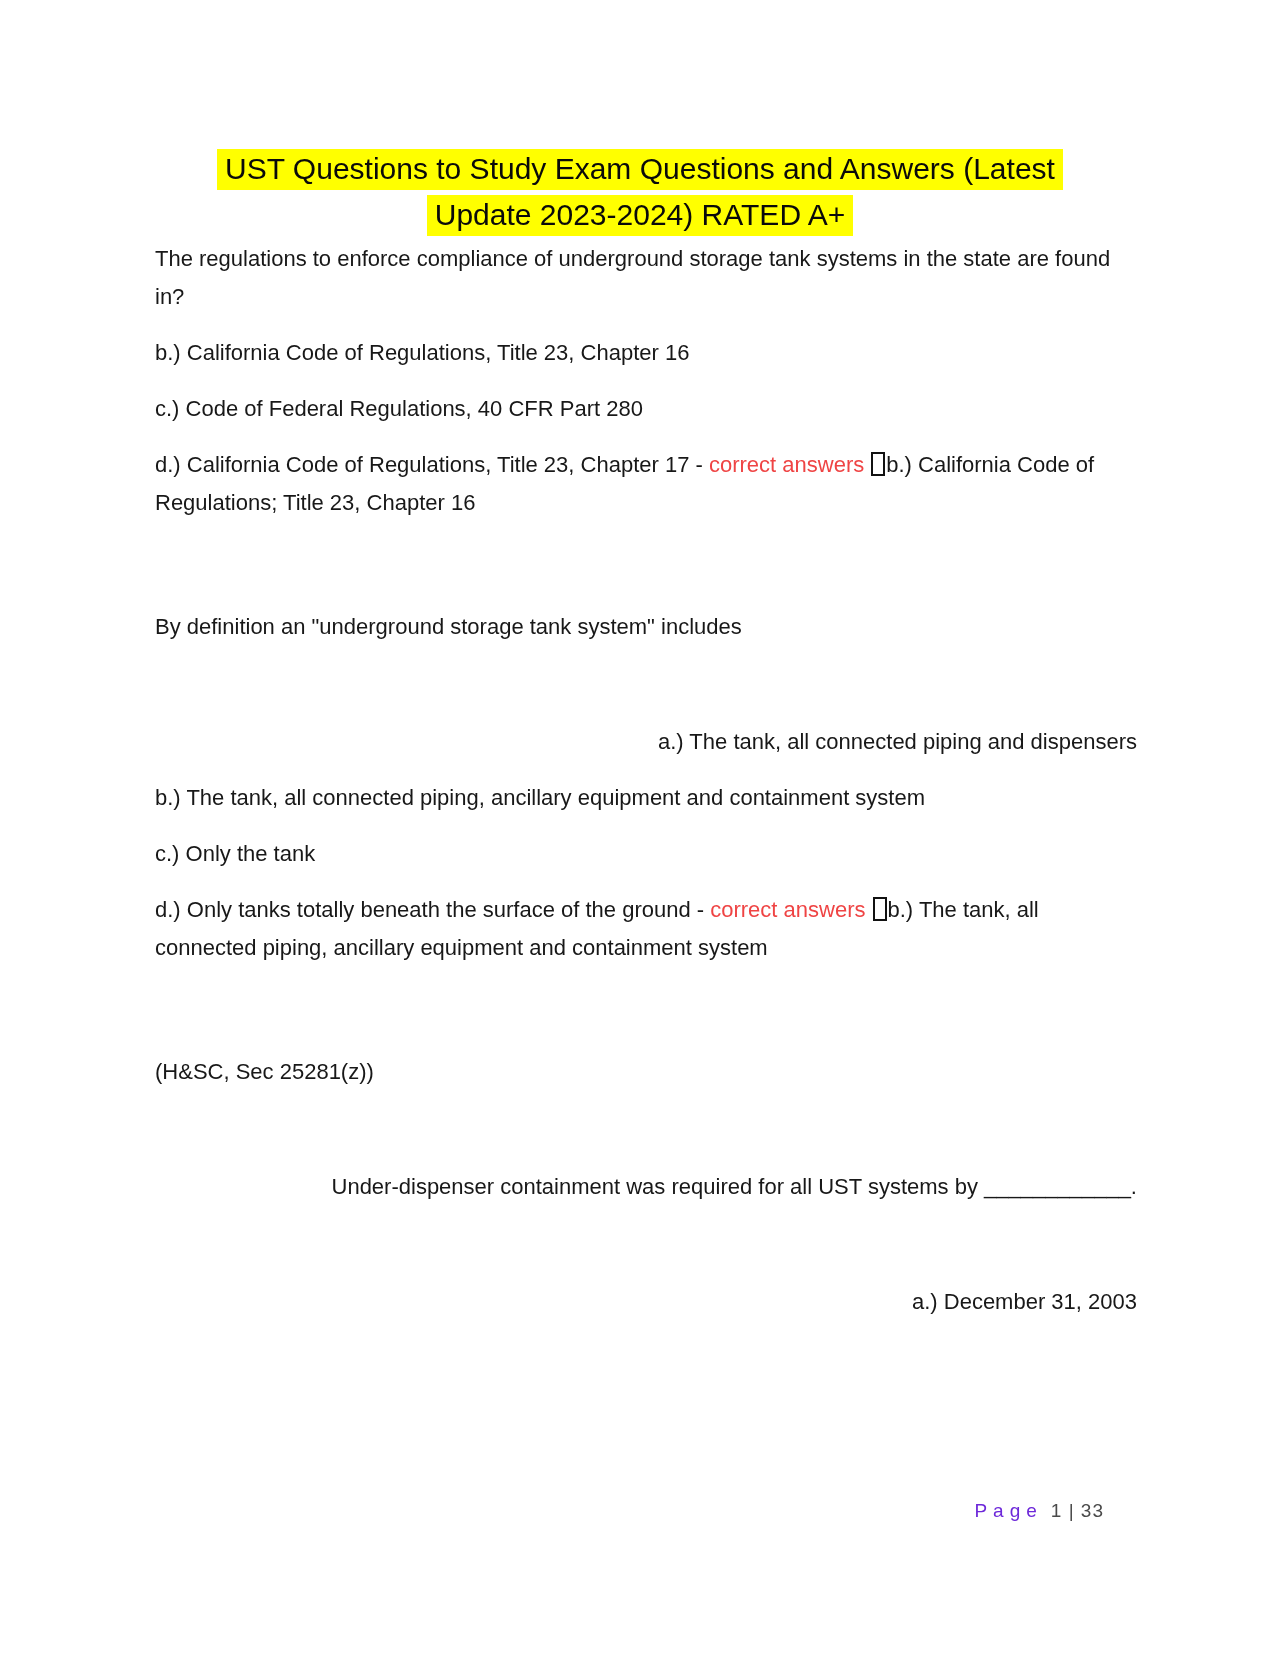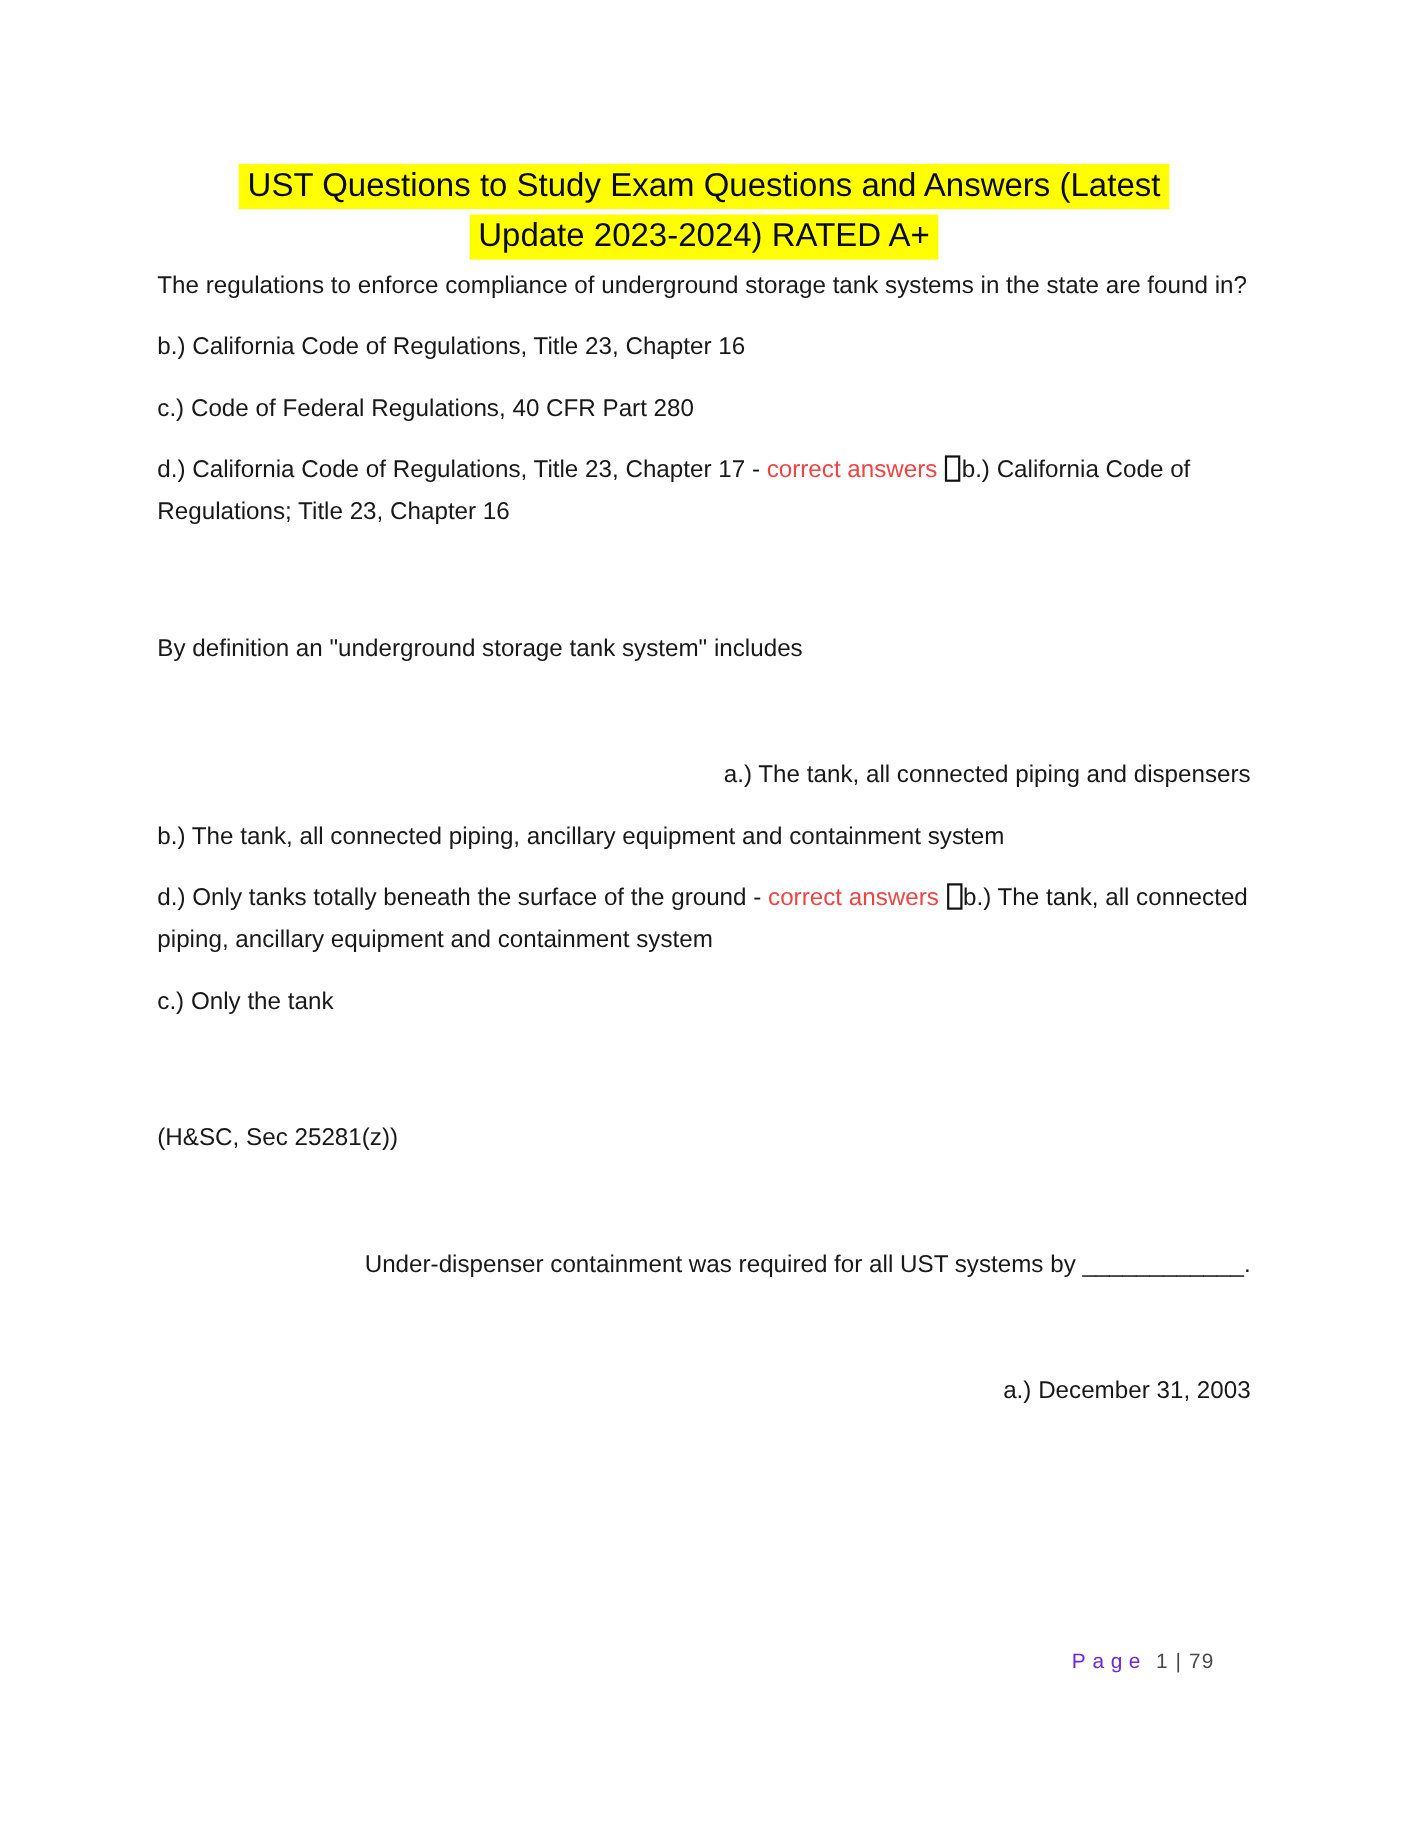--- a/index.html
+++ b/index.html
@@ -30,21 +30,21 @@
   .title-line {
     text-align: center;
     line-height: 46px;
     white-space: nowrap;
   }
   .hl {
     background: #FFFF00;
     padding: 3px 8px 5px 8px;
   }
   .para {
-    margin: 18px 0 0 0;
+    margin: 18px 0 0 12px;
     font-size: 22px;
     line-height: 38px;
     font-weight: 400;
   }
   .mt0   { margin-top: 2px; }
   .gap-lg { margin-top: 86px; }
   .gap-md { margin-top: 77px; text-align: right; }
   .correct {
     color: #ef4444;
   }
@@ -87,26 +87,26 @@
   <p class="para mt0">The regulations to enforce compliance of underground storage tank systems in the state are found in?</p>
 
   <p class="para">b.) California Code of Regulations, Title 23, Chapter 16</p>
   <p class="para">c.) Code of Federal Regulations, 40 CFR Part 280</p>
   <p class="para"><span>d.) California Code of Regulations, Title 23, Chapter 17 - </span><span class="correct">correct answers</span><span class="tofu"></span><span>b.) California Code of Regulations; Title 23, Chapter 16</span></p>
 
   <p class="para gap-lg">By definition an "underground storage tank system" includes</p>
 
   <p class="para gap-md">a.) The tank, all connected piping and dispensers</p>
   <p class="para">b.) The tank, all connected piping, ancillary equipment and containment system</p>
+  <p class="para">c.) Only the tank</p>
   <p class="para"><span>d.) Only tanks totally beneath the surface of the ground - </span><span class="correct">correct answers</span><span class="tofu"></span><span>b.) The tank, all connected piping, ancillary equipment and containment system</span></p>
-  <p class="para">c.) Only the tank</p>
 
   <p class="para gap-lg">(H&amp;SC, Sec 25281(z))</p>
 
   <p class="para gap-md">Under-dispenser containment was required for all UST systems by ____________.</p>
 
   <p class="para gap-md">a.) December 31, 2003</p>
 
 </div>
 
 <div class="footer">
-  <span class="footer-label">Page</span><span class="footer-num">1 | 79</span>
+  <span class="footer-label">Page</span><span class="footer-num">1 | 33</span>
 </div>
 
 </body></html>

